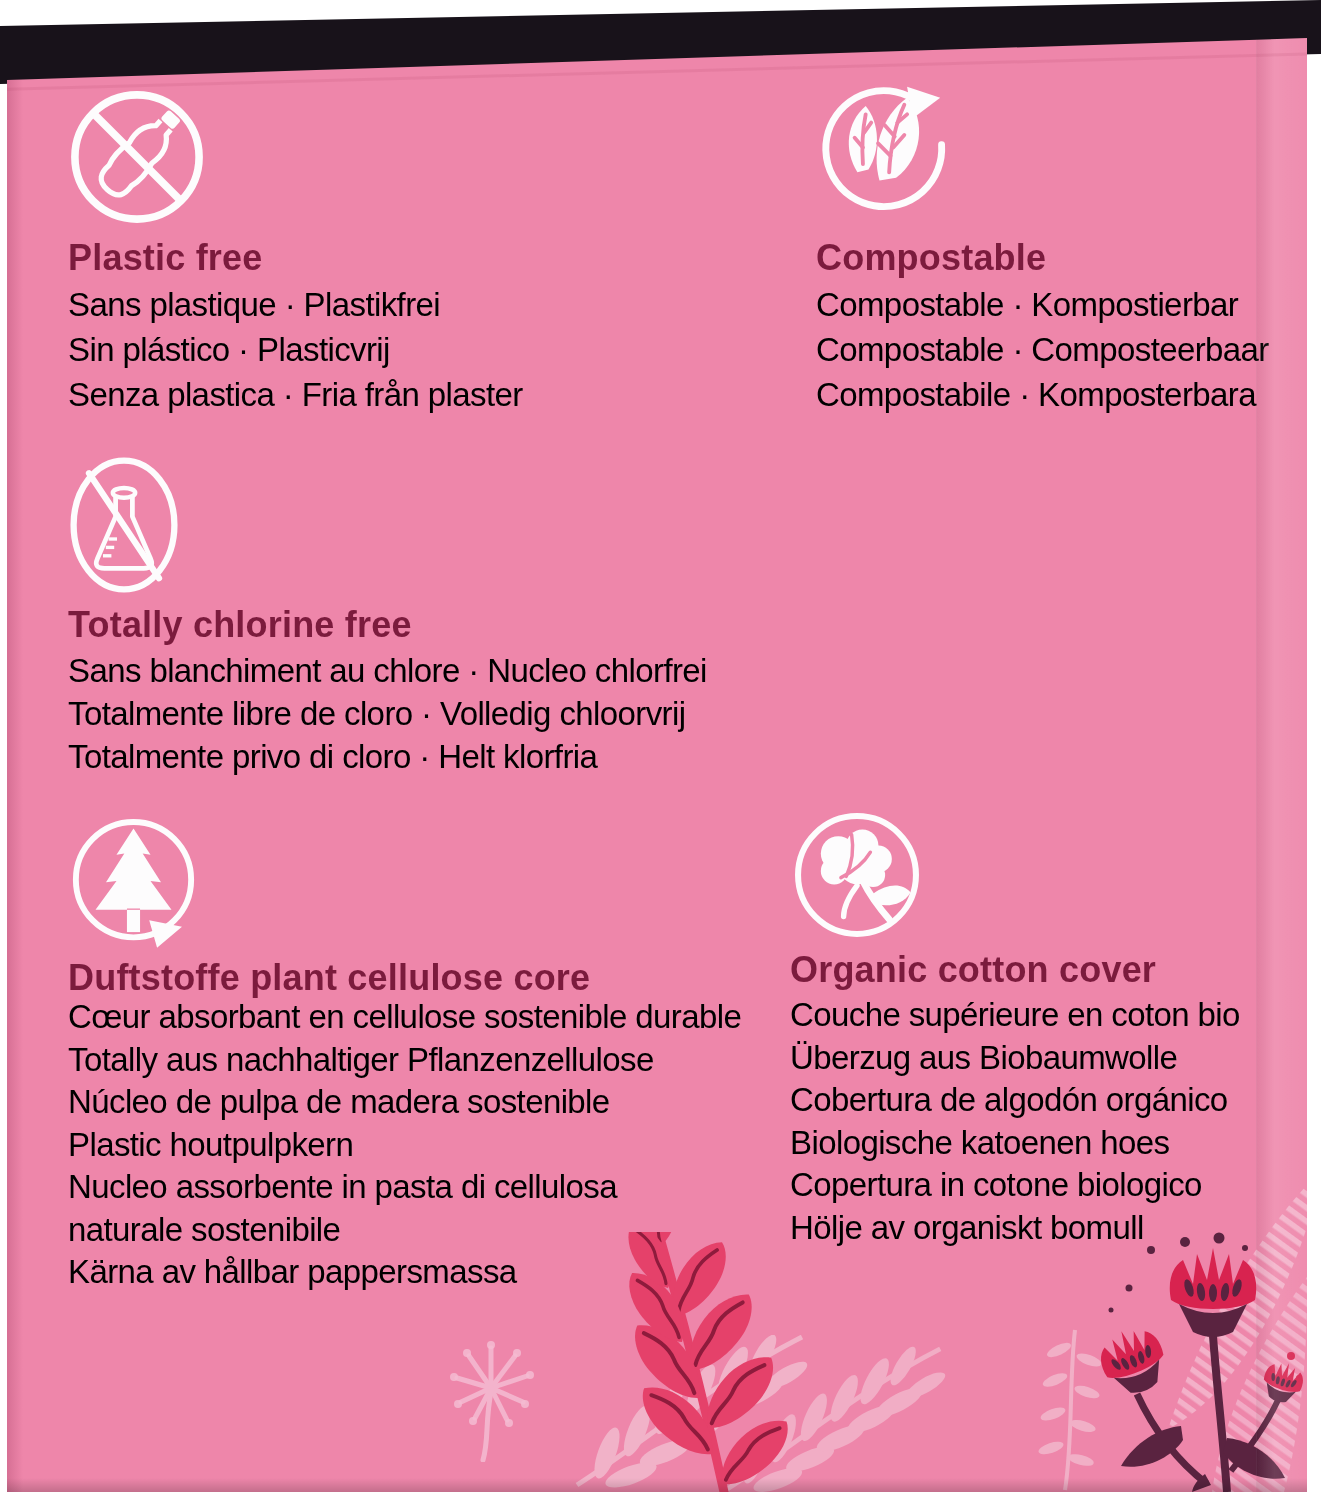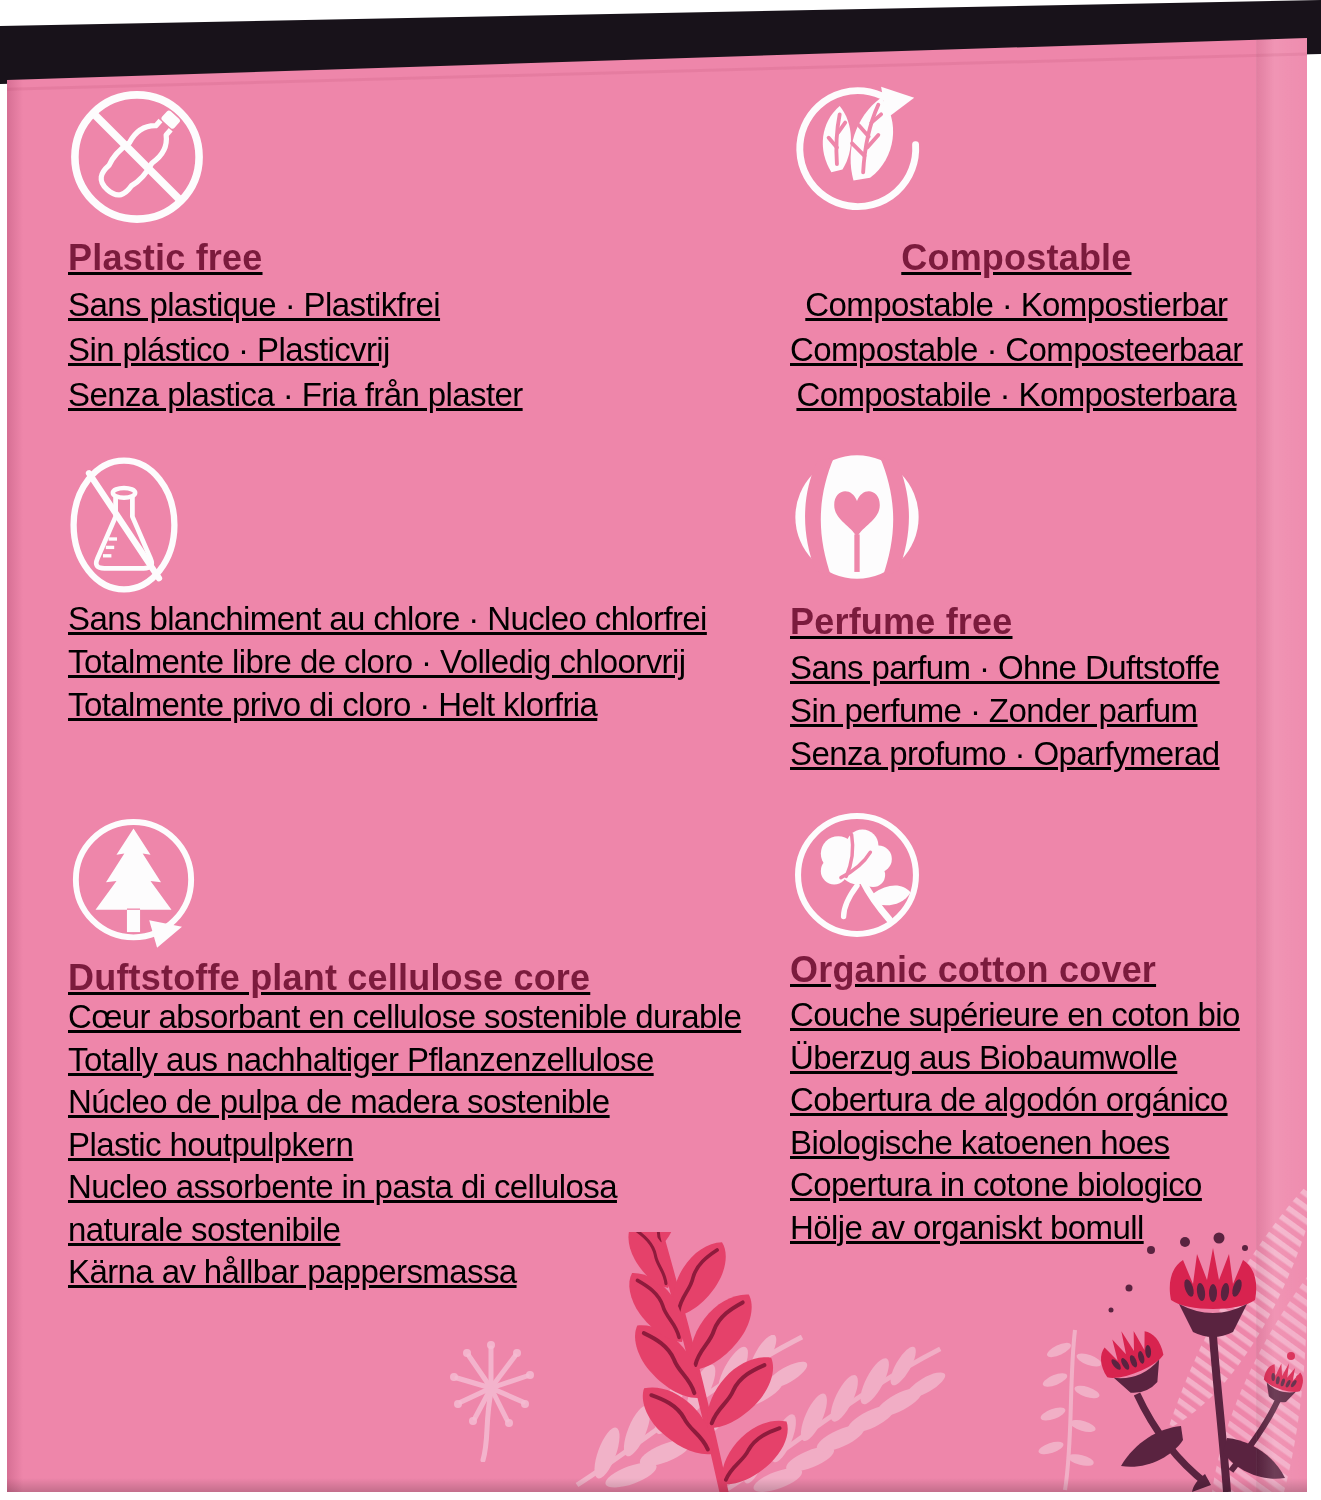--- a/index.html
+++ b/index.html
@@ -18,21 +18,21 @@
   .edge-left{position:absolute;left:0;top:60px;bottom:0;width:16px;
     background:linear-gradient(to right,rgba(120,20,60,.20),rgba(120,20,60,0));z-index:6;}
   .edge-right{position:absolute;right:0;top:0;bottom:0;width:50px;
     border-left:1px solid rgba(0,0,0,.05);
     background:linear-gradient(to right,rgba(0,0,0,.05),rgba(255,255,255,.12) 35%,rgba(255,255,255,.05));z-index:6;}
   .edge-bottom{position:absolute;left:0;right:0;bottom:0;height:14px;
     background:linear-gradient(to bottom,rgba(0,0,0,0),rgba(0,0,0,.18));z-index:6;}
   .top-crease{position:absolute;left:-10px;top:88px;width:1340px;height:3px;
     background:rgba(140,30,70,.09);transform:rotate(-1.55deg);transform-origin:left center;z-index:6;}
 
-  .section{position:absolute;z-index:5;text-decoration:underline;}
+  .section{position:absolute;z-index:5;}
   .icon{display:block;}
   .heading{
     font-size:36px;font-weight:700;color:#7b1b3d;line-height:44px;letter-spacing:.2px;white-space:nowrap;
   }
   .lines{margin-top:2px;}
   .line{
     font-size:33px;font-weight:400;color:#000000;letter-spacing:-.6px;white-space:nowrap;
   }
   .lh45 .line{line-height:45px;}
   .lh43 .line{line-height:43px;}
@@ -193,21 +193,21 @@
         <line x1="19" y1="19" x2="81" y2="81" stroke="#fdfcfd" stroke-width="5.5" stroke-linecap="round"></line>
       </svg>
       <div class="heading" style="margin-top:10px;">Plastic free</div>
       <div class="lines lh45">
         <div class="line">Sans plastique · Plastikfrei</div>
         <div class="line">Sin plástico · Plasticvrij</div>
         <div class="line">Senza plastica · Fria från plaster</div>
       </div>
     </div>
 
-    <div class="section" style="left:783px;top:84px;text-align:center;">
+    <div class="section" style="left:809px;top:84px;">
       <svg class="icon" width="138" height="138" viewBox="0 0 100 100">
         <path d="M74,13 A42,42 0 1 0 91,44" fill="none" stroke="#fdfcfd" stroke-width="5" stroke-linecap="round"></path>
         <polygon points="66,2 90,10 70,25" fill="#fdfcfd"></polygon>
         <path d="M30,64 C20,48 22,28 36,16 C46,28 47,48 38,62 Z" fill="#fdfcfd"></path>
         <path d="M46,70 C40,48 47,24 66,10 C80,26 77,54 58,68 Z" fill="#fdfcfd"></path>
         <g stroke="#ee86aa" stroke-width="2.8" fill="none" stroke-linecap="round">
           <path d="M34,58 C33,44 34,32 36,22"></path>
           <path d="M34,46 L28,39"></path>
             <path d="M35,35 L40,28"></path>
           <path d="M53,64 C54,46 58,28 64,15"></path>
@@ -230,42 +230,28 @@
         <ellipse cx="40" cy="50" rx="36" ry="46" fill="none" stroke="#fdfcfd" stroke-width="4.5"></ellipse>
         <ellipse cx="40" cy="27" rx="8" ry="3.5" fill="none" stroke="#fdfcfd" stroke-width="3.2"></ellipse>
         <path d="M34,29 L34,44 L21,74 Q18,81 26,81 L54,81 Q62,81 59,74 L46,44 L46,29" fill="none" stroke="#fdfcfd" stroke-width="3.4" stroke-linejoin="round"></path>
         <g stroke="#fdfcfd" stroke-width="2.4">
           <line x1="29" y1="60" x2="35" y2="60"></line>
             <line x1="27" y1="66" x2="33" y2="66"></line>
             <line x1="25" y1="72" x2="31" y2="72"></line>
         </g>
         <line x1="15" y1="13" x2="65" y2="88" stroke="#fdfcfd" stroke-width="4.5" stroke-linecap="round"></line>
       </svg>
+      <div class="heading" style="margin-top:8px;">Totally chlorine free</div>
       <div class="lines lh43">
         <div class="line">Sans blanchiment au chlore · Nucleo chlorfrei</div>
         <div class="line">Totalmente libre de cloro · Volledig chloorvrij</div>
         <div class="line">Totalmente privo di cloro · Helt klorfria</div>
       </div>
     </div>
 
-    <div class="section" style="left:783px;top:450px;">
-      <svg class="icon" width="134" height="134" viewBox="0 0 100 100">
-        <circle cx="50" cy="50" r="46" fill="#fdfcfd"></circle>
-        <path d="M33,5 C20,36 20,64 31,95 L19,90 C8,62 9,33 20,9 Z" fill="#ee86aa"></path>
-        <path d="M67,5 C80,36 80,64 69,95 L81,90 C92,62 91,33 80,9 Z" fill="#ee86aa"></path>
-        <path d="M50,38 C46,27 33,29 33,41 C33,52 45,56 50,65 C55,56 67,52 67,41 C67,29 54,27 50,38 Z" fill="#ee86aa"></path>
-        <line x1="50" y1="63" x2="50" y2="91" stroke="#ee86aa" stroke-width="4"></line>
-      </svg>
-      <div class="heading" style="margin-top:16px;">Perfume free</div>
-      <div class="lines lh43">
-        <div class="line">Sans parfum · Ohne Duftstoffe</div>
-        <div class="line">Sin perfume · Zonder parfum</div>
-        <div class="line">Senza profumo · Oparfymerad</div>
-      </div>
-    </div>
 
     <div class="section" style="left:61px;top:810px;">
       <svg class="icon" width="131" height="142" viewBox="0 0 100 108">
         <circle cx="50" cy="53" r="44" fill="none" stroke="#fdfcfd" stroke-width="4.5"></circle>
         <path d="M50,14 L63,34 L57,33 L71,55 L63,54 L79,76 L55,76 L55,75 L45,75 L45,76 L21,76 L37,54 L29,55 L43,33 L37,34 Z" fill="#fdfcfd"></path>
         <rect x="45" y="76" width="10" height="17" fill="#fdfcfd"></rect>
         <polygon points="62,84 87,89 68,105" fill="#fdfcfd"></polygon>
       </svg>
       <div class="heading" style="margin-top:4px;">Duftstoffe plant cellulose core</div>
       <div class="lines lh425" style="margin-top:-4px;">

